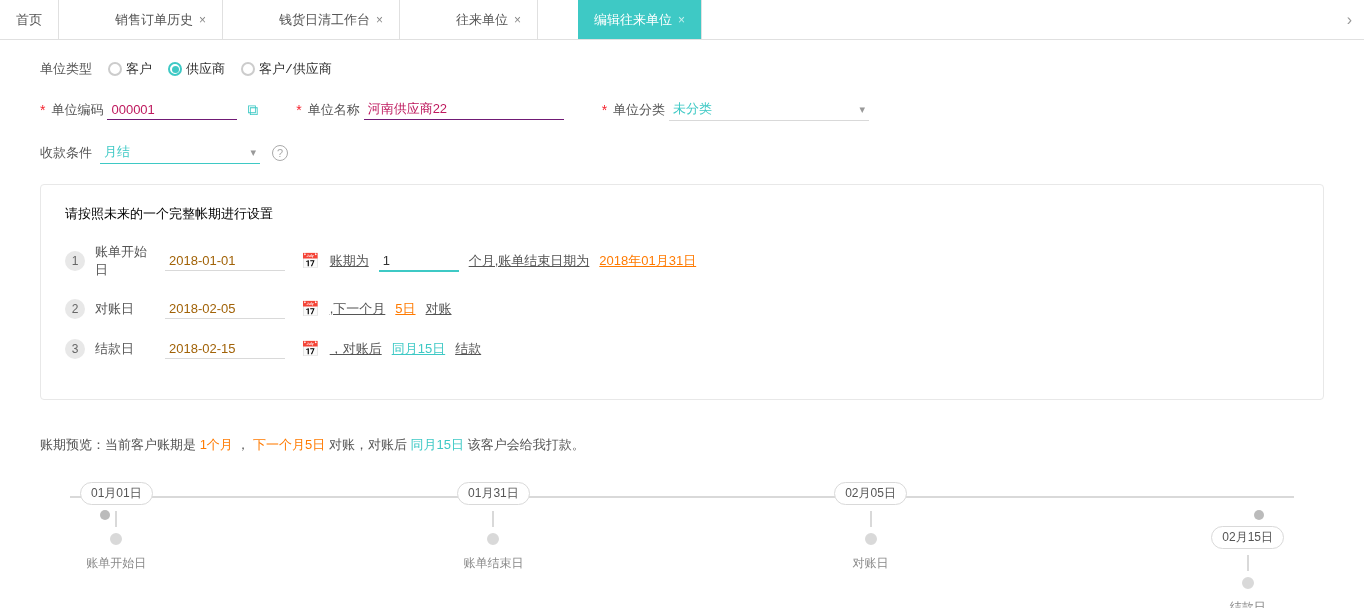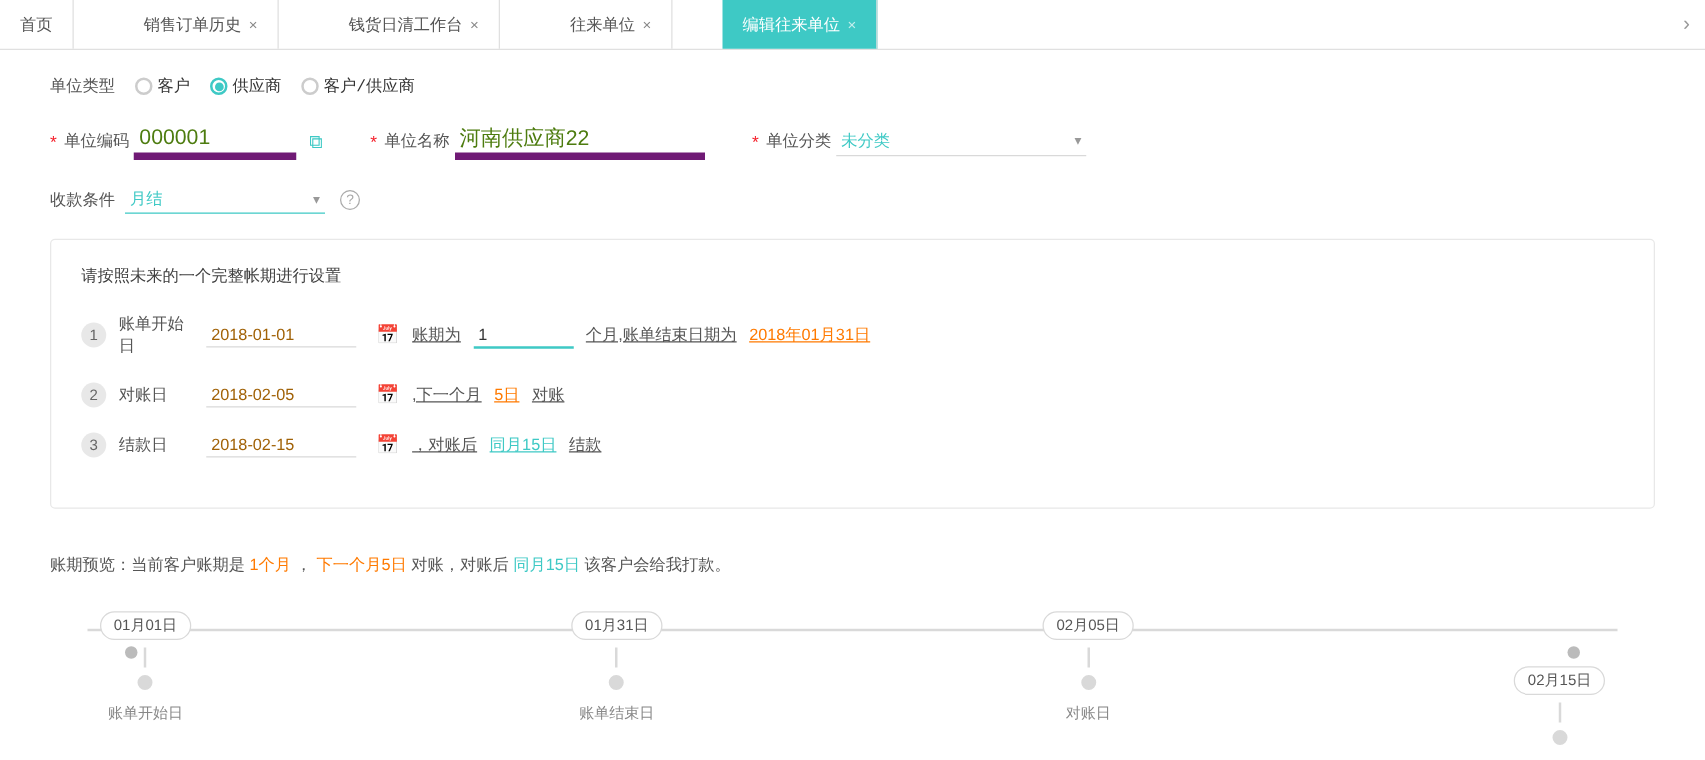--- a/index.html
+++ b/index.html
@@ -103,25 +103,25 @@
       content: '';
       width: 7px;
       height: 7px;
       border-radius: 50%;
       background: #3ec9c5;
     }
 
     
     .input-field {
       border: none;
-      border-bottom: 6px solid #701a75;
+      border-bottom: 1px solid #701a75;
       outline: none;
-      font-size: 17px;
+      font-size: 13px;
       padding: 2px 4px;
-      color: #4d7c0f;
+      color: #be185d;
       background: transparent;
     }
 
     .unit-code-field { width: 130px; }
     .unit-name-field { width: 200px; }
 
     
     .select-wrap {
       display: flex;
       align-items: center;
@@ -166,21 +166,21 @@
 
     
     .period-box {
       border: 1px solid #e8e8e8;
       border-radius: 4px;
       padding: 20px 24px;
       margin-bottom: 20px;
     }
     .period-title {
       font-size: 13px;
-      color: #404040;
+      color: #000000;
       margin-bottom: 20px;
     }
     .period-row {
       display: flex;
       align-items: center;
       margin-bottom: 20px;
       gap: 10px;
     }
     .period-num {
       width: 20px;

